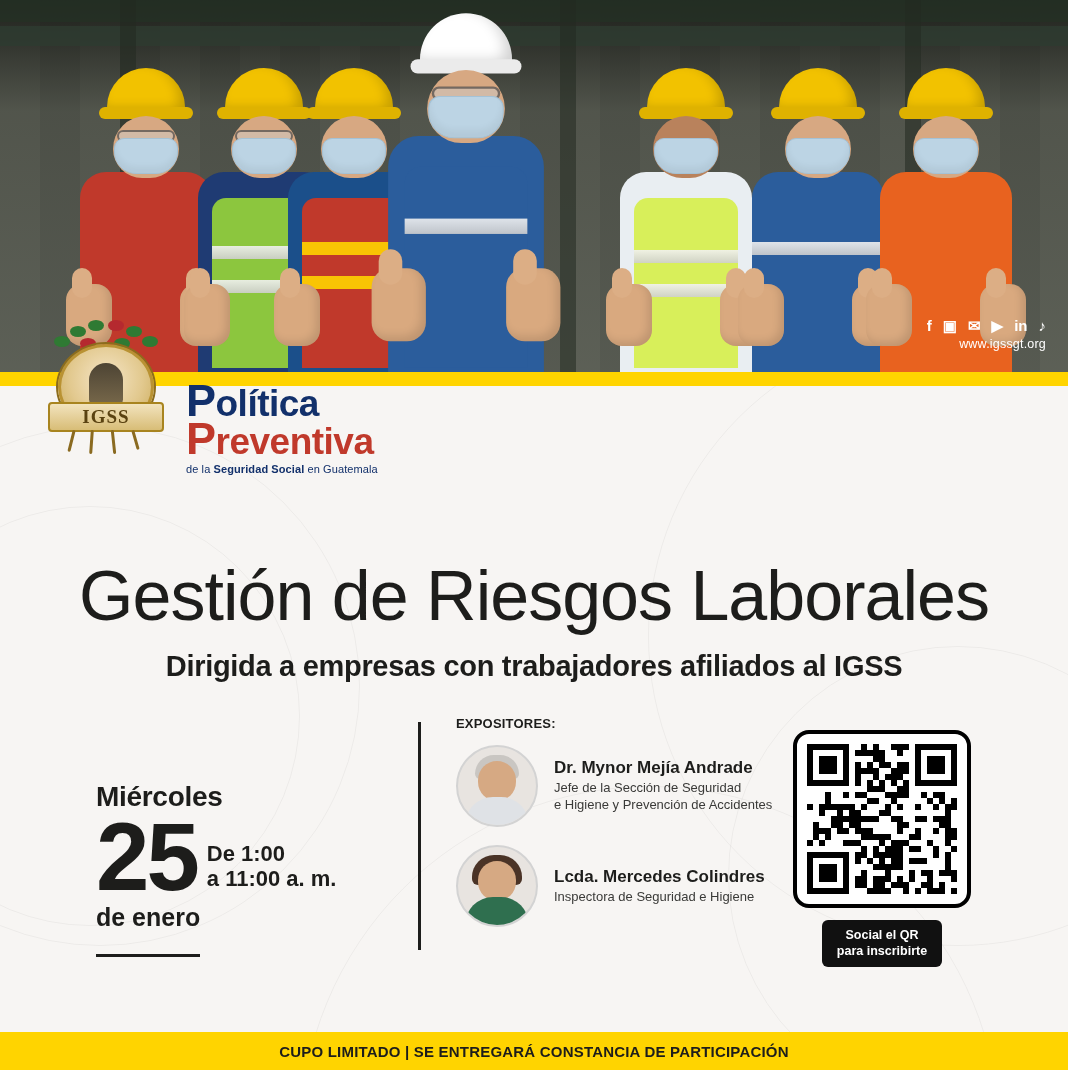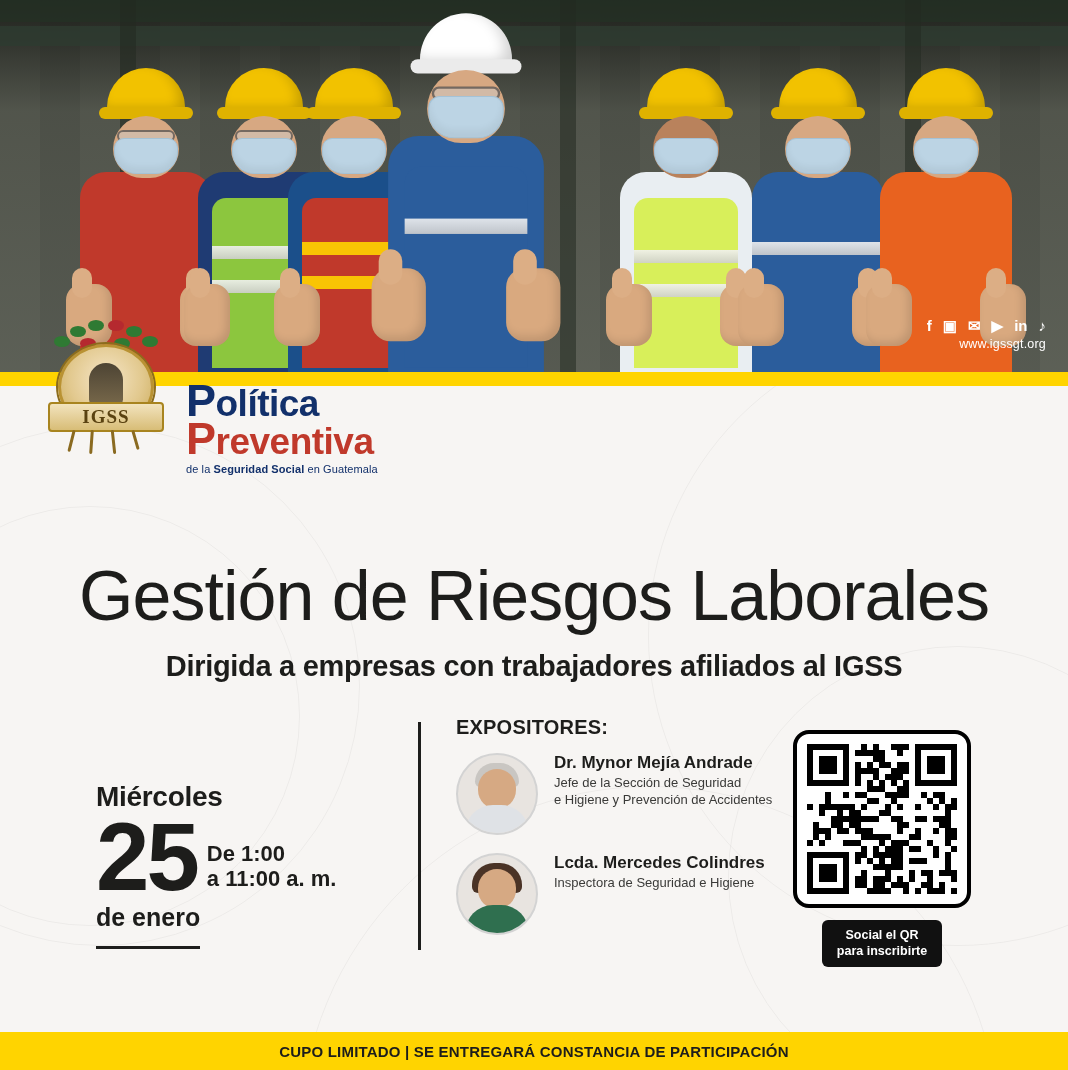--- a/index.html
+++ b/index.html
@@ -220,36 +220,36 @@
   .d-num {
     font-size: 96px; font-weight: bold; color: #1d1d1b; line-height: .92;
     letter-spacing: -3px;
   }
   .d-time {
     font-size: 22px; font-weight: bold; color: #1d1d1b; line-height: 1.15;
     padding-bottom: 10px;
   }
   .d-month {
     font-size: 25px; font-weight: bold; color: #1d1d1b; margin-top: 2px;
-    display: inline-block; border-bottom: 3px solid #1d1d1b; padding-bottom: 14px;
+    display: inline-block; border-bottom: 3px solid #1d1d1b; padding-bottom: 22px;
   }
 
   
   .vline {
     position: absolute; left: 418px; top: 722px; width: 3px; height: 228px;
     background: #1d1d1b; z-index: 10;
   }
 
   
   .speakers { position: absolute; left: 456px; top: 716px; z-index: 10; }
   .sp-head {
-    font-size: 20px; font-weight: bold; color: #1d1d1b; letter-spacing: .2px;
+    font-size: 13px; font-weight: bold; color: #1d1d1b; letter-spacing: .2px;
     margin-bottom: 14px;
   }
-  .sp-row { display: flex; gap: 16px; margin-bottom: 18px; }
+  .sp-row { display: flex; align-items: center; gap: 16px; margin-bottom: 18px; }
   .sp-photo {
     width: 82px; height: 82px; border-radius: 50%;
     border: 2px solid #d3d3d3; background: #e8e4e0;
     position: relative; overflow: hidden; flex: none;
   }
   .sp-photo .ph-head {
     position: absolute; left: 50%; transform: translateX(-50%);
     top: 14px; width: 38px; height: 40px; border-radius: 19px;
     background: #d6a983;
   }

